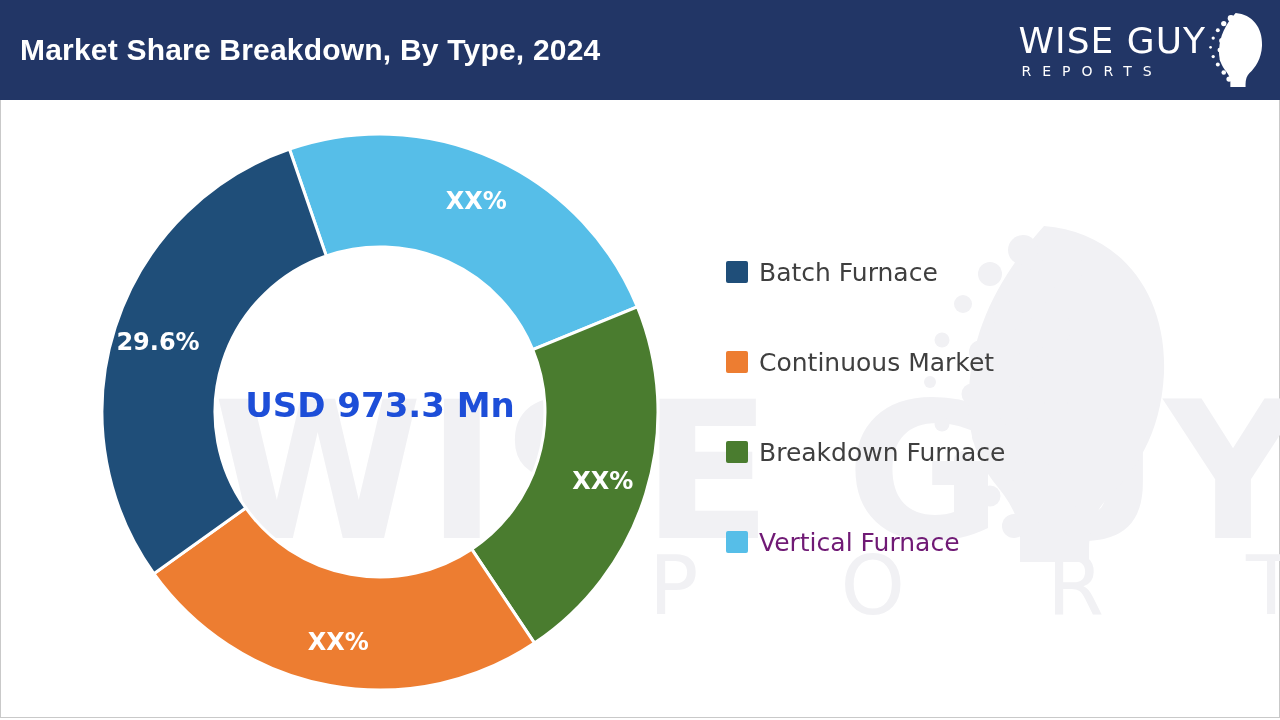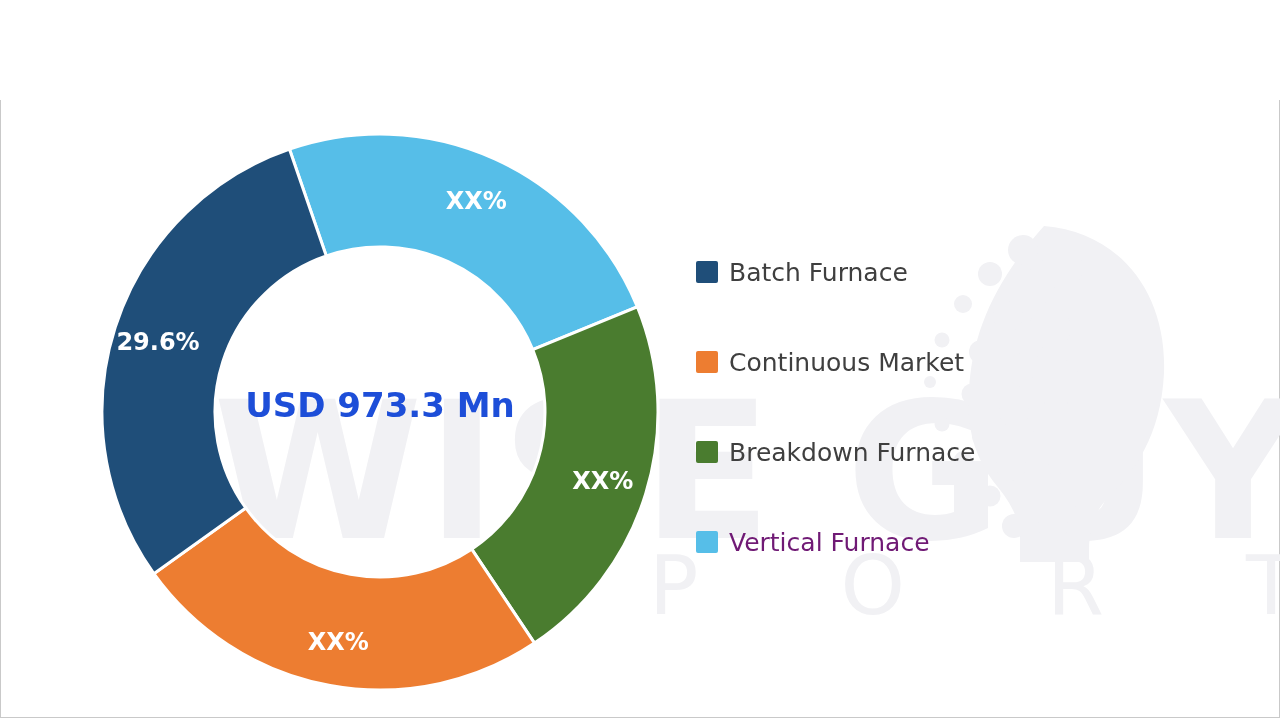--- a/index.html
+++ b/index.html
@@ -29,21 +29,21 @@
   .wm-head{position:absolute;left:882px;top:226px;width:300px;height:336px;z-index:1;}
 
   
   .donut{position:absolute;left:70px;top:102px;width:620px;height:620px;z-index:2;}
   .donut text{fill:#ffffff;font-weight:700;font-size:24px;text-anchor:middle;
               font-family:"DejaVu Sans","Liberation Sans",sans-serif;}
   .center-label{position:absolute;left:180px;top:385px;width:400px;z-index:3;text-align:center;
                 font-size:34px;font-weight:700;}
 
   
-  .legend{position:absolute;left:696px;top:227px;z-index:4;display:flex;flex-direction:column;}
+  .legend{position:absolute;left:726px;top:227px;z-index:4;display:flex;flex-direction:column;}
   .legend-item{height:90px;display:flex;align-items:center;}
   .legend-swatch{width:22px;height:22px;border-radius:2px;margin-right:11px;flex:none;}
   .legend-label{font-size:25px;}
 </style>
 </head>
 <body>
 
 <svg width="0" height="0" style="position:absolute" aria-hidden="true">
   <defs>
     <g id="head-sym">
@@ -70,20 +70,32 @@
       <circle fill="currentColor" cx="58" cy="52" r="8"></circle>
       <circle fill="currentColor" cx="60" cy="14" r="7"></circle>
       <circle fill="currentColor" cx="62" cy="88" r="6"></circle>
       <circle fill="currentColor" cx="57" cy="100" r="5"></circle>
     </g>
   </defs>
 </svg>
 
 <div class="stage">
 
+  <div class="header" id="header-bar" style="background: rgb(34, 54, 102);">
+    <div class="title">Market Share Breakdown, By Type, 2024</div>
+    <div class="brand">
+      <div class="brand-text">
+        <div class="brand-line1">WISE GUY</div>
+        <div class="brand-line2">REPORTS</div>
+      </div>
+      <svg class="logo-head" viewBox="0 0 100 112">
+          <use href="#head-sym"></use>
+        </svg>
+    </div>
+  </div>
 
   <div class="content">
 
     <div class="wm-line1" id="wm1" style="color: rgb(241, 241, 244);">WISE GUY</div>
     <div class="wm-line2" id="wm2" style="color: rgb(241, 241, 244);">R E P O R T S</div>
   </div>
 
   <svg class="wm-head" viewBox="0 0 100 112" style="color: rgb(241, 241, 244);">
       <use href="#head-sym"></use>
     </svg>

